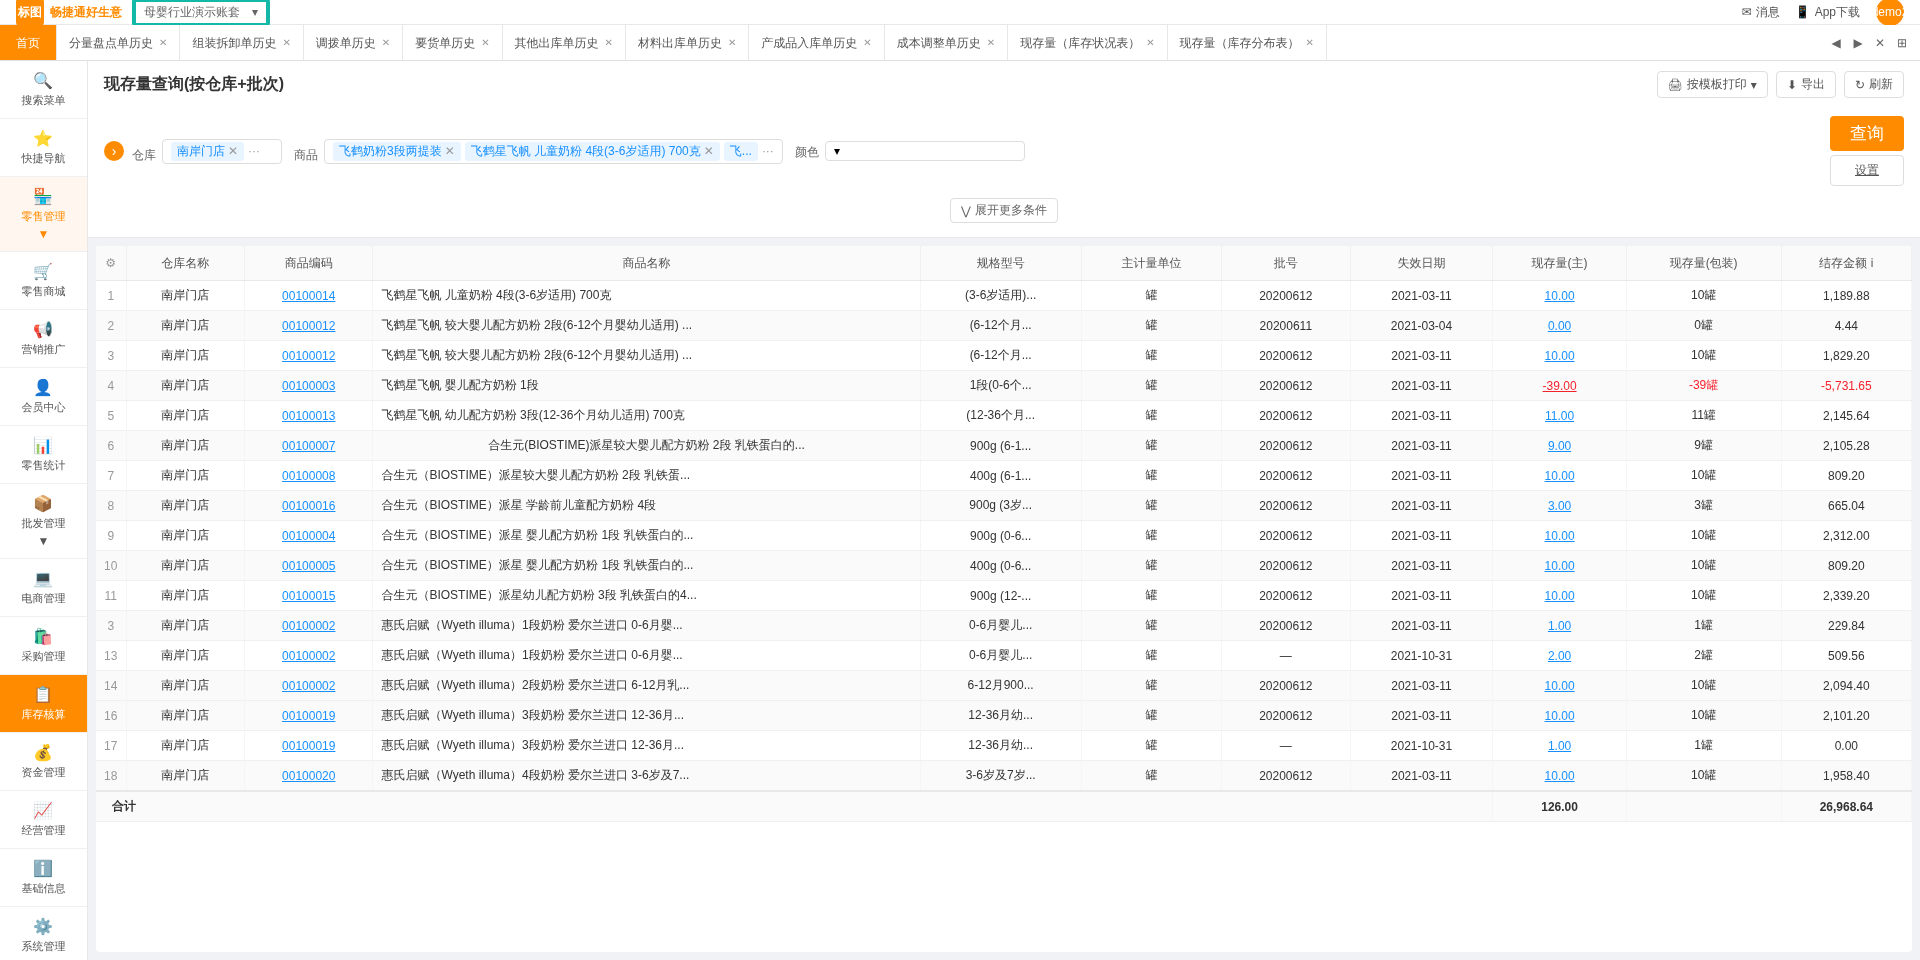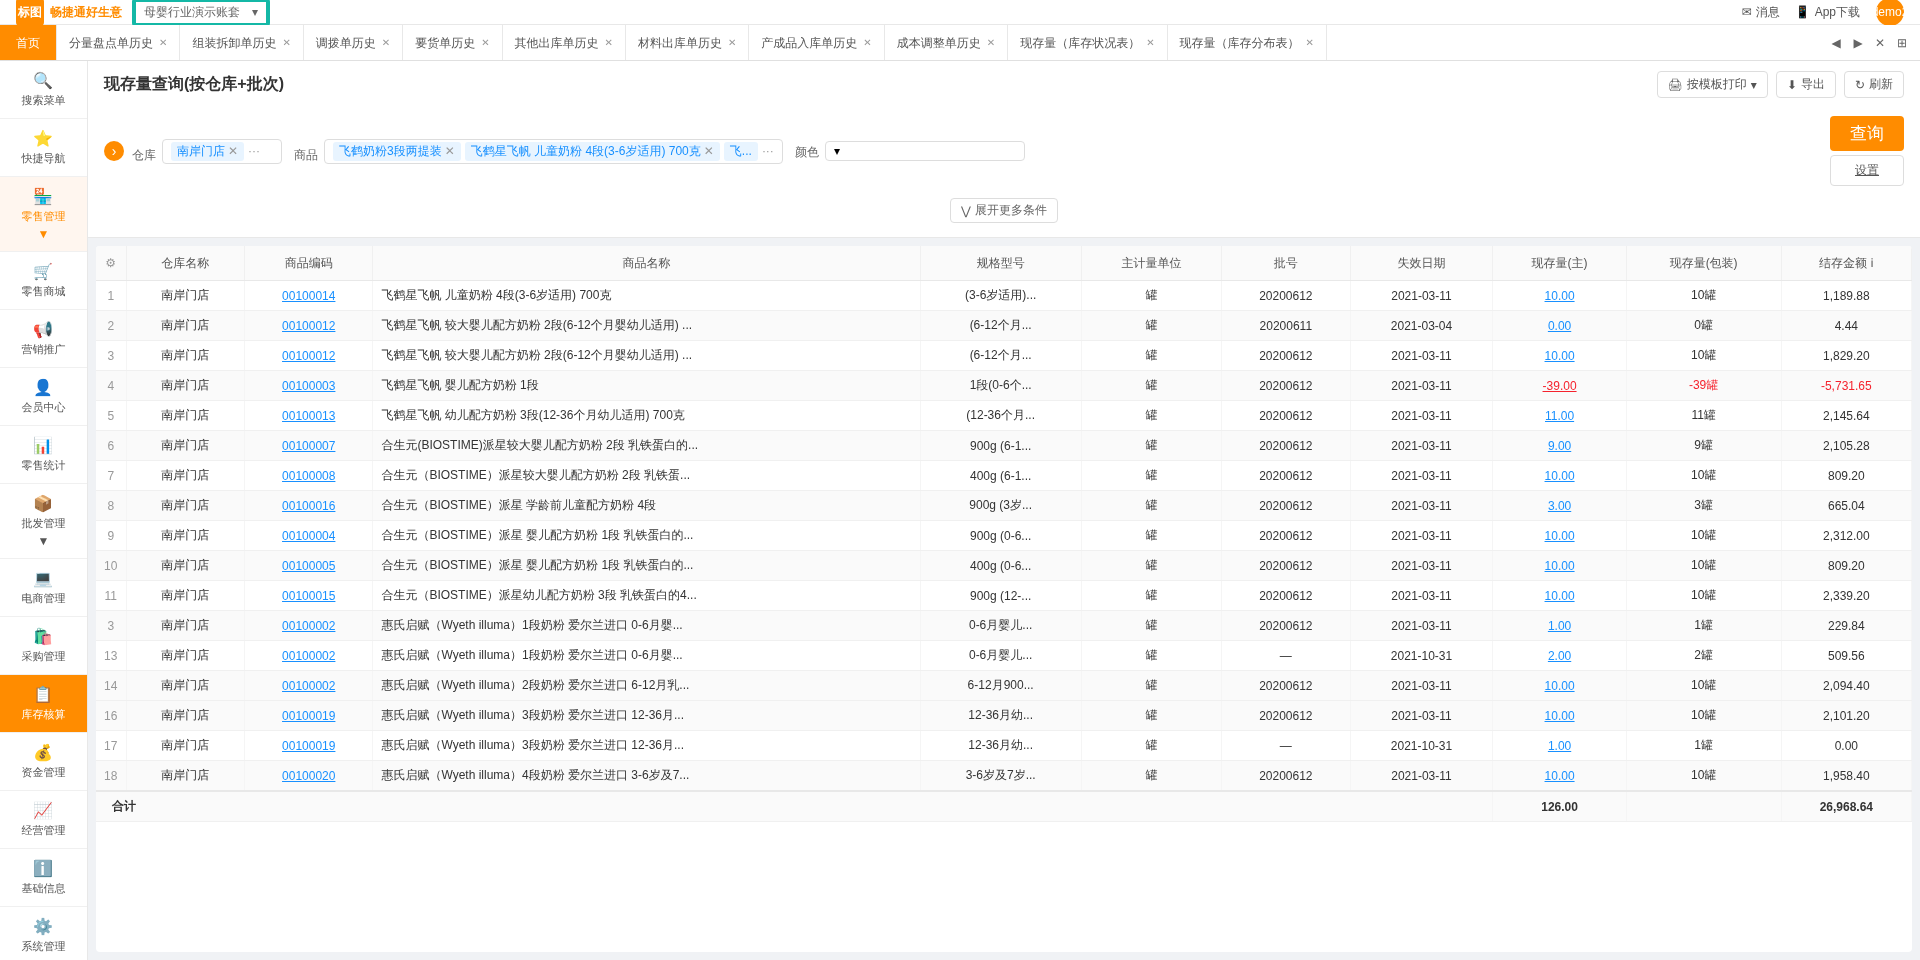--- a/index.html
+++ b/index.html
@@ -387,21 +387,21 @@
     <td>20200612</td>
     <td>2021-03-11</td>
     <td class="link">11.00</td>
     <td>11罐</td>
     <td>2,145.64</td>
   </tr>
             <tr style="background: rgb(250, 250, 250);">
     <td class="row-num">6</td>
     <td>南岸门店</td>
     <td class="link">00100007</td>
-    <td style="text-align:left;max-width:300px;overflow:hidden;text-overflow:ellipsis;">合生元(BIOSTIME)派星较大婴儿配方奶粉 2段 乳铁蛋白的...</td>
+    <td style="text-align:center;max-width:300px;overflow:hidden;text-overflow:ellipsis;">合生元(BIOSTIME)派星较大婴儿配方奶粉 2段 乳铁蛋白的...</td>
     <td>900g (6-1...</td>
     <td>罐</td>
     <td>20200612</td>
     <td>2021-03-11</td>
     <td class="link">9.00</td>
     <td>9罐</td>
     <td>2,105.28</td>
   </tr>
             <tr style="background: rgb(255, 255, 255);">
     <td class="row-num">7</td>

